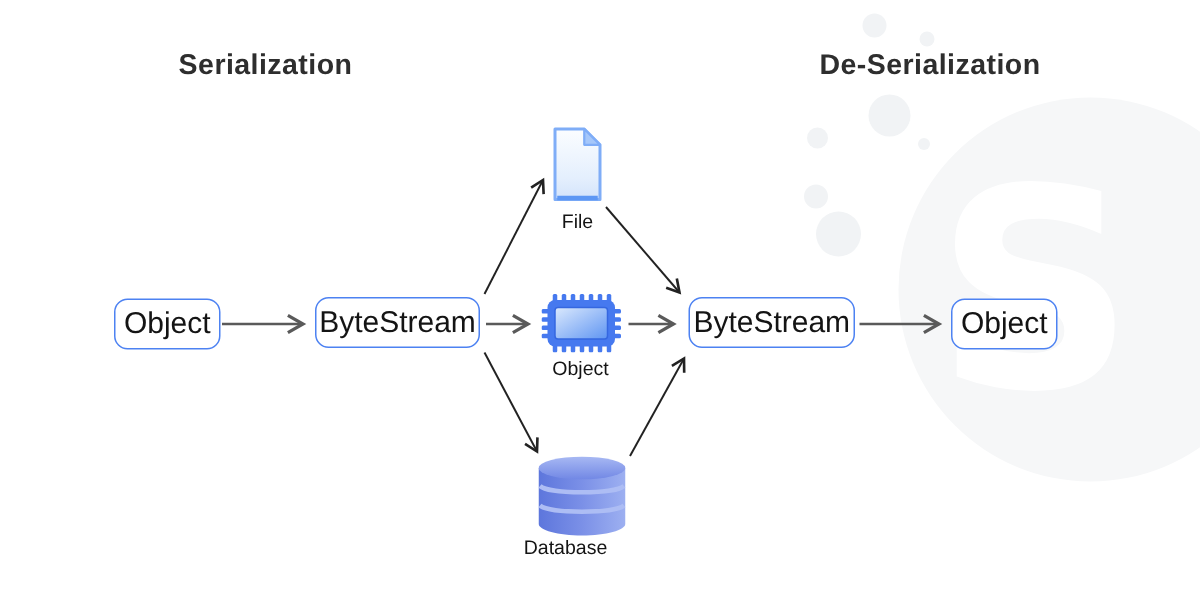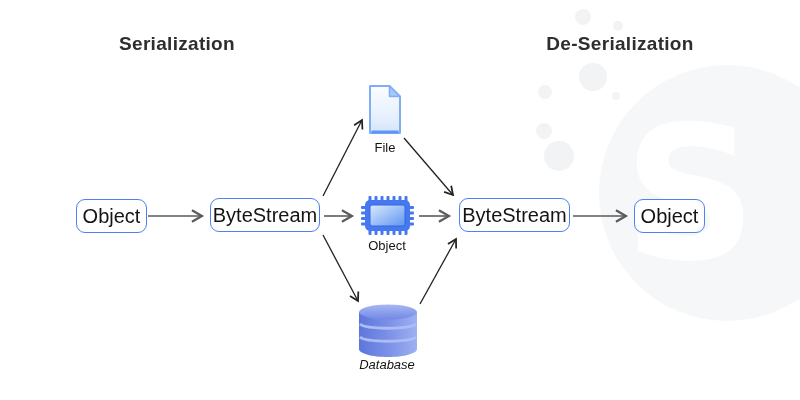--- a/index.html
+++ b/index.html
@@ -34,21 +34,21 @@
   .icon{position:absolute;z-index:3;line-height:0;}
   #icon-file{left:368px;top:84px;}
   #icon-memory{left:361px;top:196px;}
   #icon-database{left:359px;top:303px;}
   .icon-label{
     position:absolute;width:90px;text-align:center;
     font-size:13px;font-weight:500;color:#141414;z-index:3;
   }
   #label-file{left:340px;top:140px;}
   #label-memory{left:342px;top:238px;}
-  #label-database{left:342px;top:357px;font-style:italic;}
+  #label-database{left:332px;top:357px;}
 </style>
 </head>
 <body>
 
 <svg id="watermark-layer" class="layer" viewBox="0 0 800 400">
   <circle cx="727" cy="193" r="128" fill="#f6f7f8"></circle>
   <text x="690" y="258" text-anchor="middle" font-size="185" font-weight="bold" fill="#ffffff" font-family="DejaVu Sans, sans-serif">S</text>
   <g fill="#f1f3f5">
     <circle cx="583" cy="17" r="8"></circle>
     <circle cx="618" cy="26" r="5"></circle>

